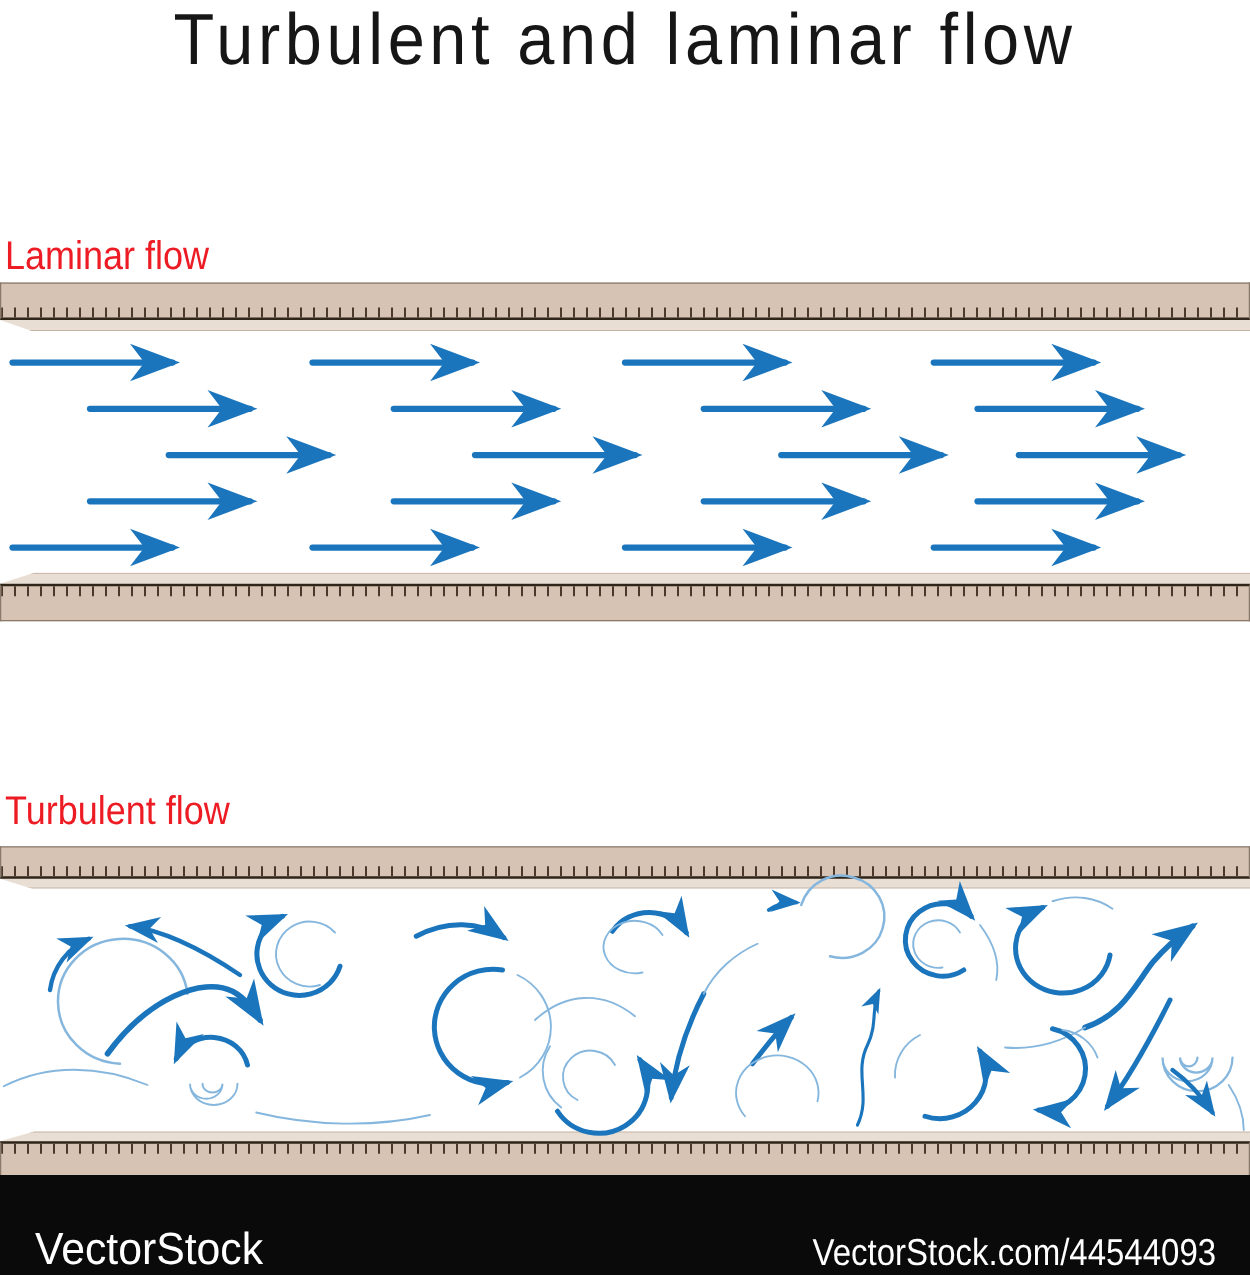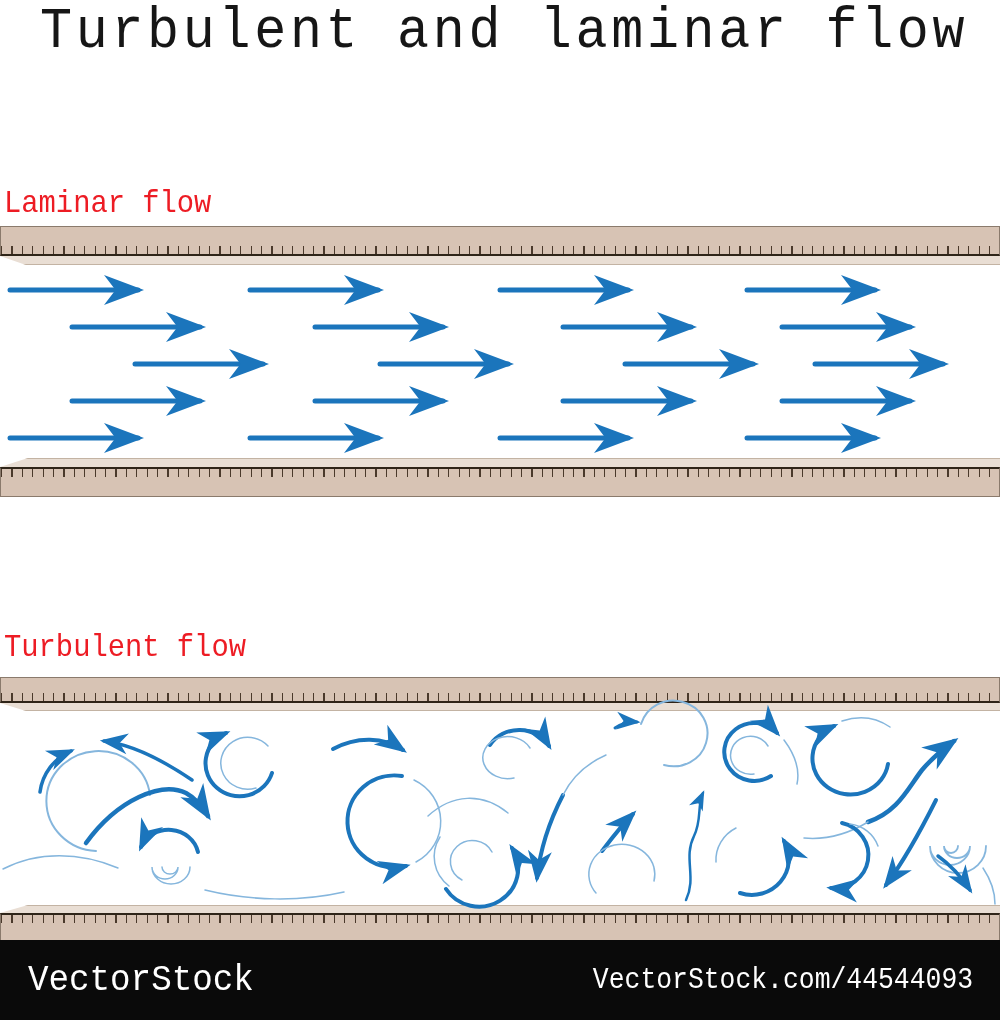--- a/index.html
+++ b/index.html
@@ -1,19 +1,19 @@
 <!DOCTYPE html>
 <html style="--arrow-main: #1b75bc; --arrow-light: #85b6dd; --label-red: #ed1c24; --title: #161616; --wall-fill: #d7c3b4; --wall-bevel: #e9ded4; --wall-line: #2f2519; --wall-tick: #4a392b; --wall-border: #8a7a6c; --footer-bg: #0a0a0a; --footer-text: #ffffff; --page-bg: #ffffff;"><head>
 <meta charset="utf-8">
 <style>
   html,body{margin:0;padding:0;background:#fff;}
   .canvas{
     position:relative; width:1000px; height:1020px; overflow:hidden;
     background:var(--page-bg,#fff);
-    font-family:Liberation Mono, monospace;
+    font-family:Liberation Sans, sans-serif;
   }
   .title{
     position:absolute; top:1px; left:0; width:100%;
     text-align:center; font-size:58px; line-height:1.06; letter-spacing:4px;
     color:var(--title,#161616);
     transform:scaleX(.92); transform-origin:center top;
     white-space:nowrap;
   }
   .red-label{
     position:absolute; left:4px; font-size:32px; line-height:1;
@@ -55,21 +55,21 @@
   .wall.bottom .wall-bevel{
     clip-path:polygon(28px 0,100% 0,100% 100%,0 100%);
     border-top:1px solid #c3b3a3;
   }
 
   .arrows-svg{ position:absolute; top:0; left:0; z-index:3; pointer-events:none; }
 
   .footer{
     position:absolute; left:0; top:940px; width:1000px; height:80px;
     background:var(--footer-bg,#0a0a0a); z-index:5;
-    display:flex; align-items:center; justify-content:space-between;
+    display:flex; align-items:flex-end; justify-content:space-between;
   }
   .footer .brand{
     margin-left:28px; color:var(--footer-text,#fff); font-size:36px;
     transform:scaleX(.95); transform-origin:left center; white-space:nowrap;
   }
   .footer .credit{
     margin-right:27px; color:var(--footer-text,#fff); font-size:30px;
     transform:scaleX(.88); transform-origin:right center; white-space:nowrap;
   }
 </style>

